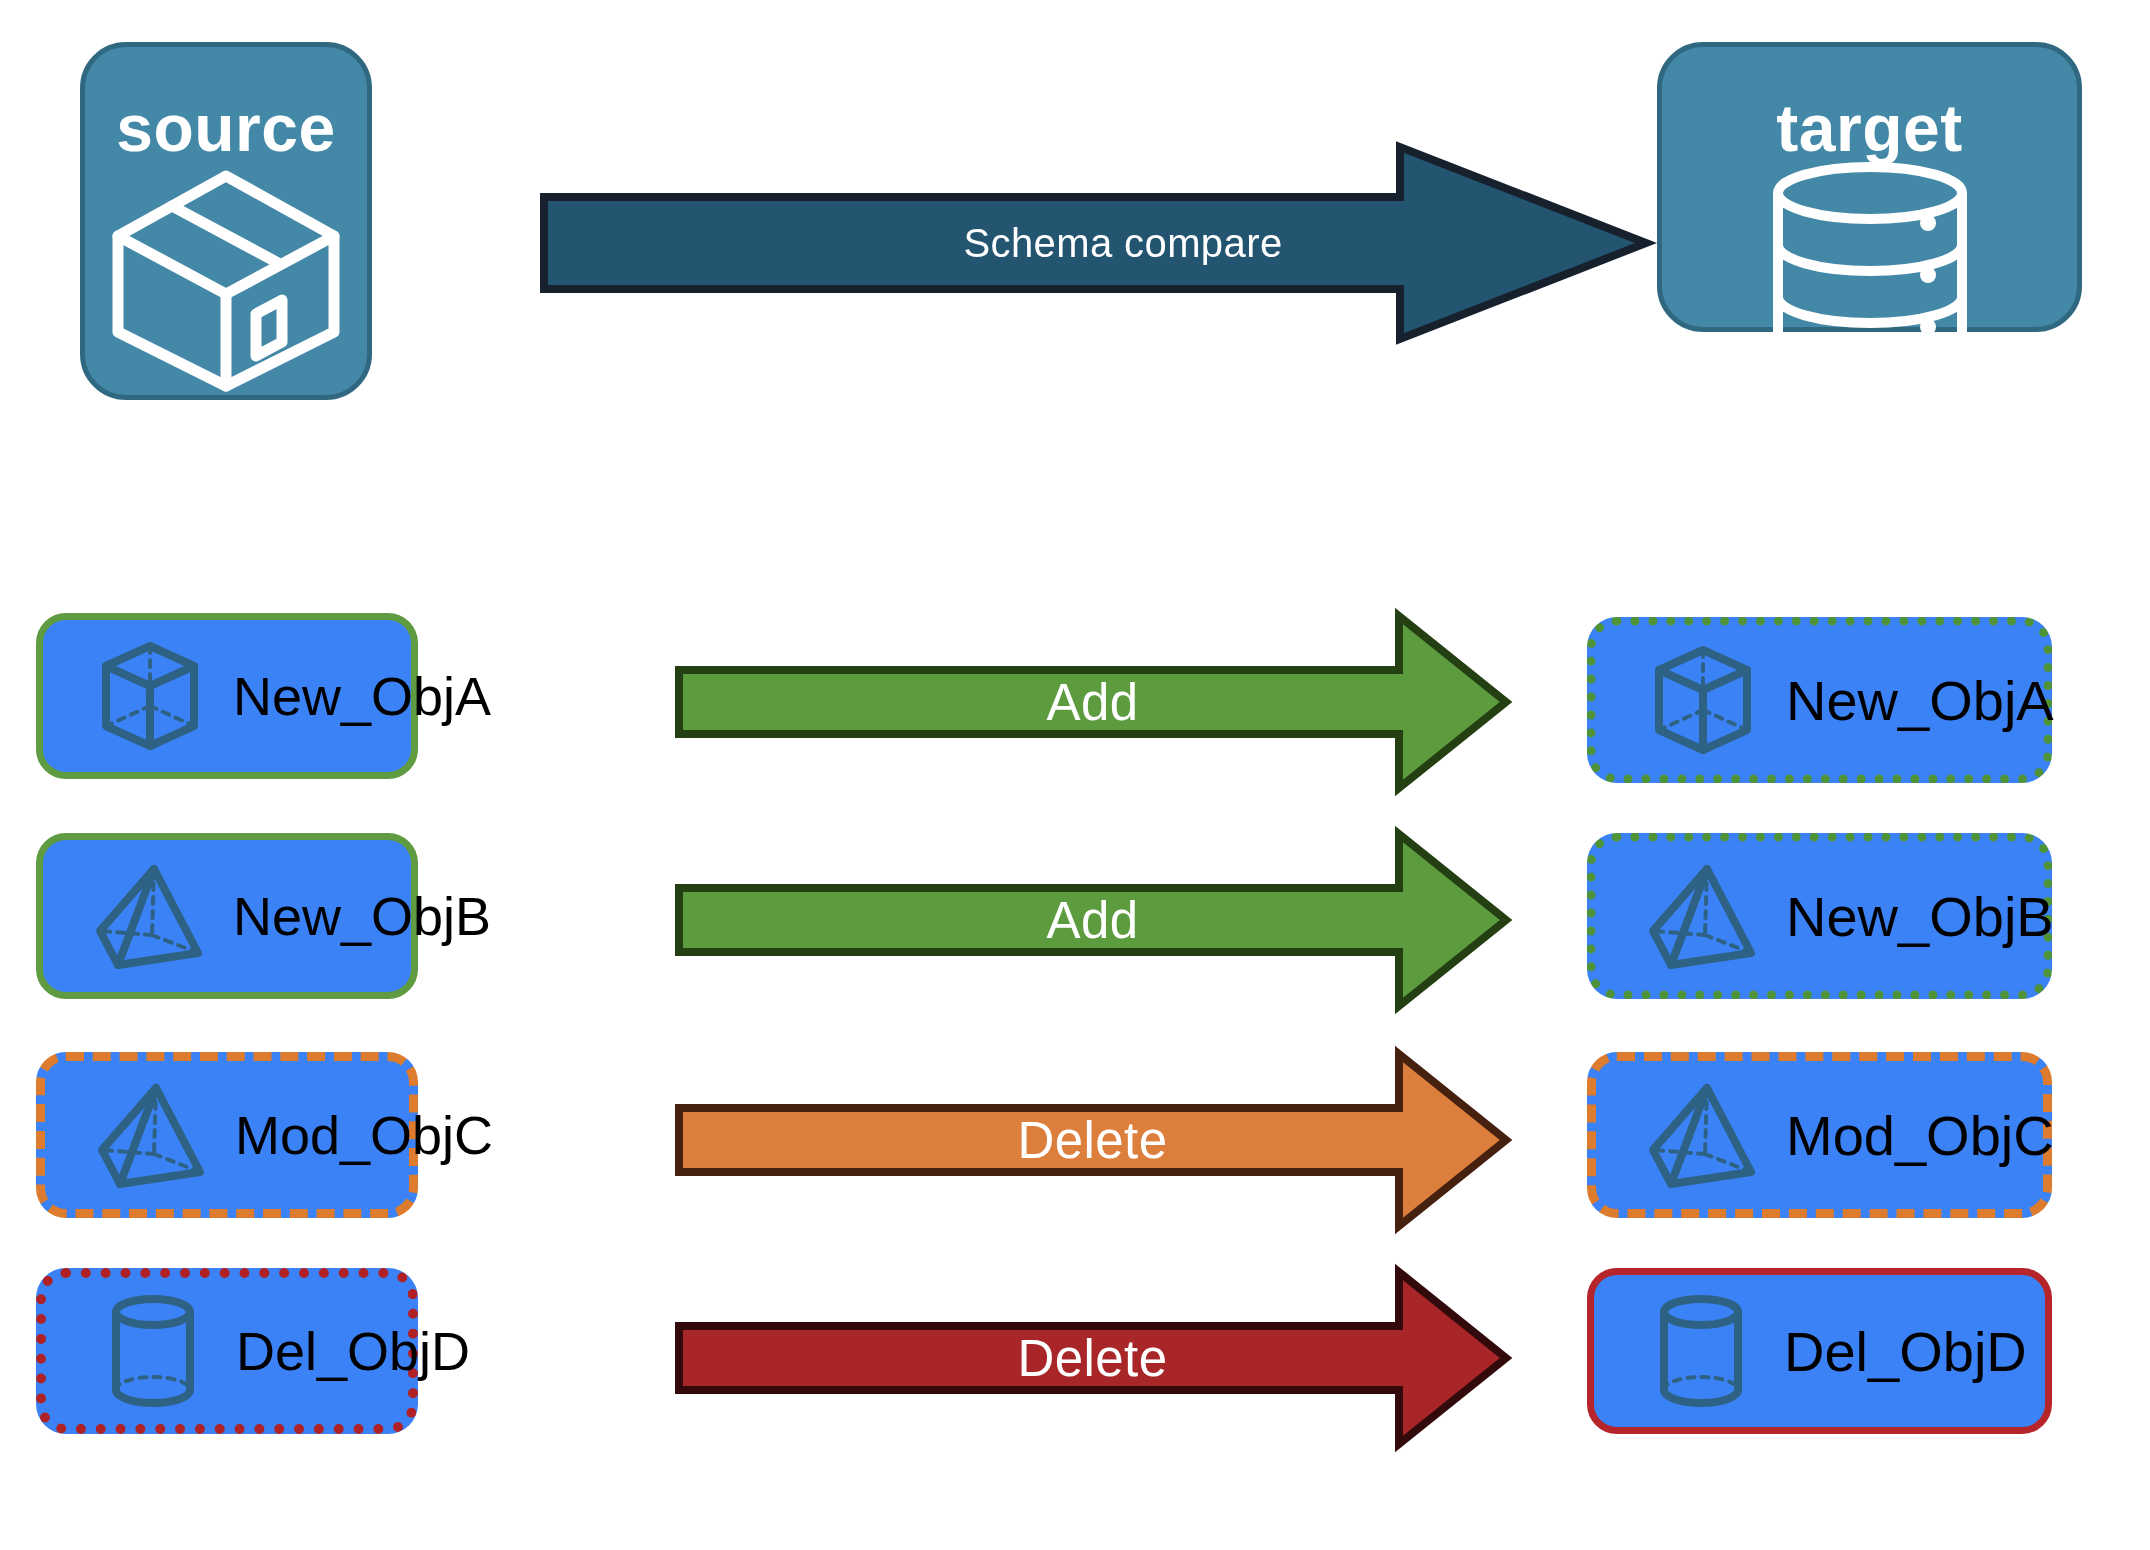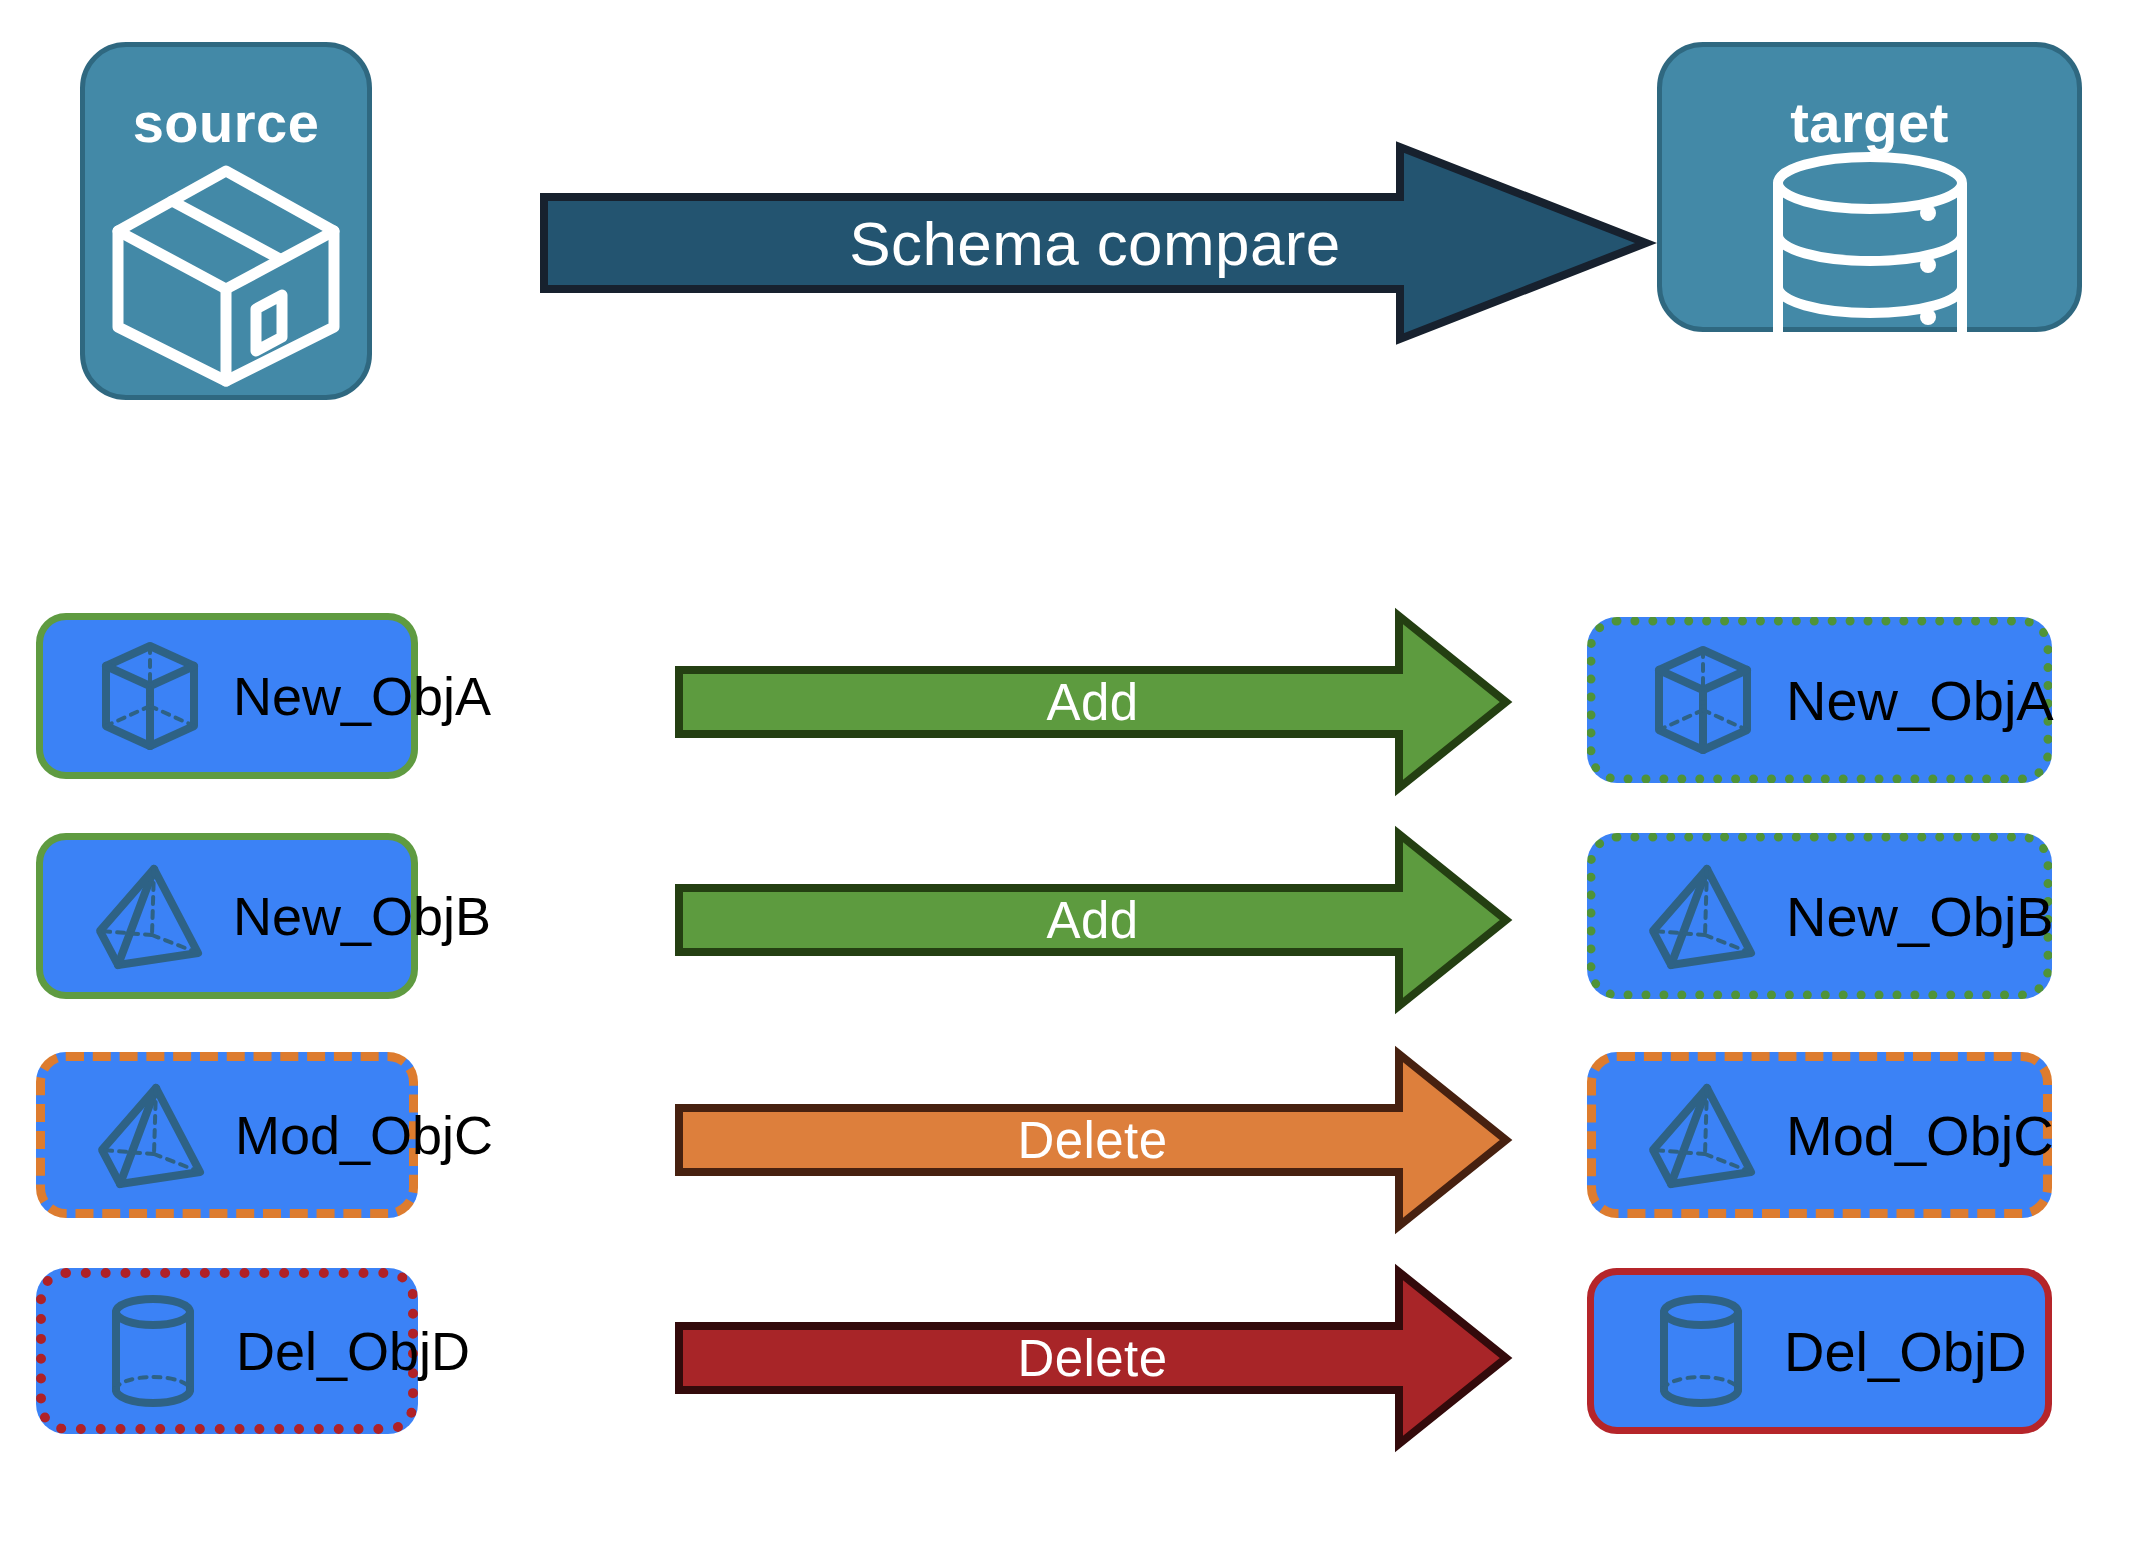--- a/index.html
+++ b/index.html
@@ -12,41 +12,41 @@
   
   .endpoint{
     position:absolute;
     background:#4389a7;
     border:5px solid #2f6880;
     border-radius:46px;
     box-sizing:border-box;
     display:flex;flex-direction:column;align-items:center;
   }
   .endpoint-title{
-    color:#ffffff;font-weight:bold;font-size:56px;line-height:1;
+    color:#ffffff;font-weight:bold;font-size:66px;line-height:1;
     margin-top:48px;letter-spacing:0.5px;
     font-family:"Liberation Sans", sans-serif;
   }
   .endpoint-glyph{flex:1;display:flex;align-items:center;justify-content:center;width:100%;}
 
   #source-panel{left:80px;top:42px;width:292px;height:358px;}
   #target-panel{left:1657px;top:42px;width:425px;height:290px;}
 
   
   .arrow{position:absolute;}
   .arrow svg{display:block;width:100%;height:100%;overflow:visible;}
   .arrow-label{
     position:absolute;left:0;top:0;width:100%;height:100%;
     display:flex;align-items:center;justify-content:center;
     color:#ffffff;font-size:51px;letter-spacing:0.4px;
     font-family:"Liberation Sans", sans-serif;
     pointer-events:none;
   }
   #compare-arrow{left:540px;top:143px;width:1110px;height:200px;}
-  #compare-arrow .arrow-label{font-size:62px;}
+  #compare-arrow .arrow-label{font-size:40px;margin-left:28px;}
 
   #arrow-row-0{left:675px;top:612px;width:835px;height:180px;}
   #arrow-row-1{left:675px;top:830px;width:835px;height:180px;}
   #arrow-row-2{left:675px;top:1050px;width:835px;height:180px;}
   #arrow-row-3{left:675px;top:1268px;width:835px;height:180px;}
 
   
   .card{
     position:absolute;box-sizing:border-box;
     background:#3b82f6;border-radius:30px;

